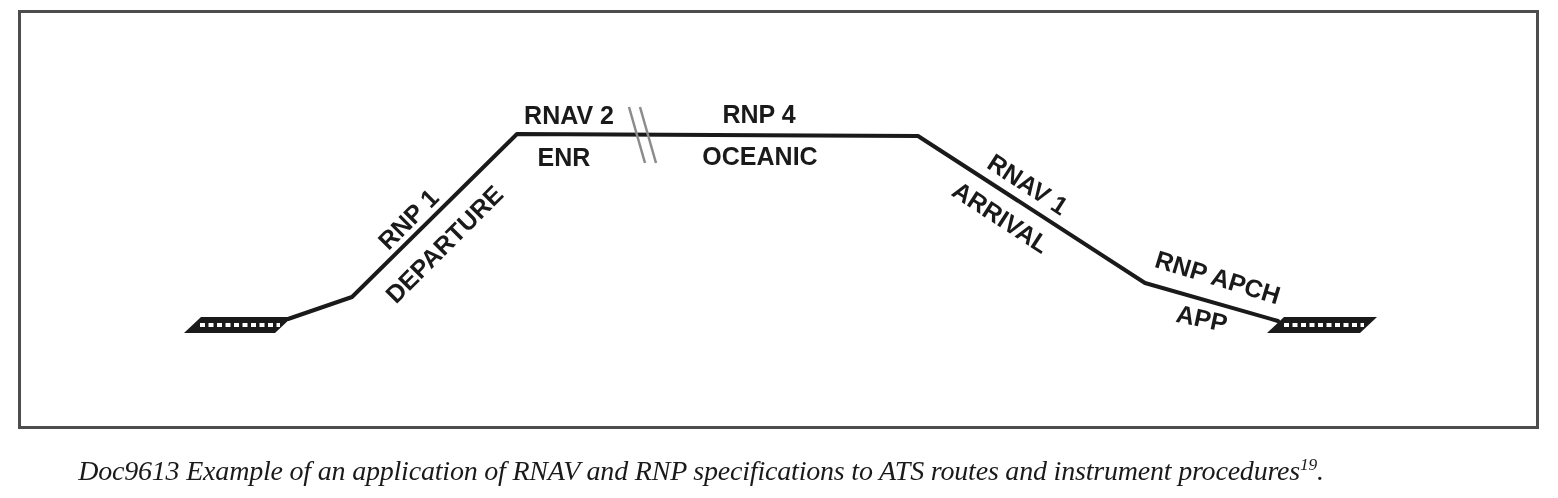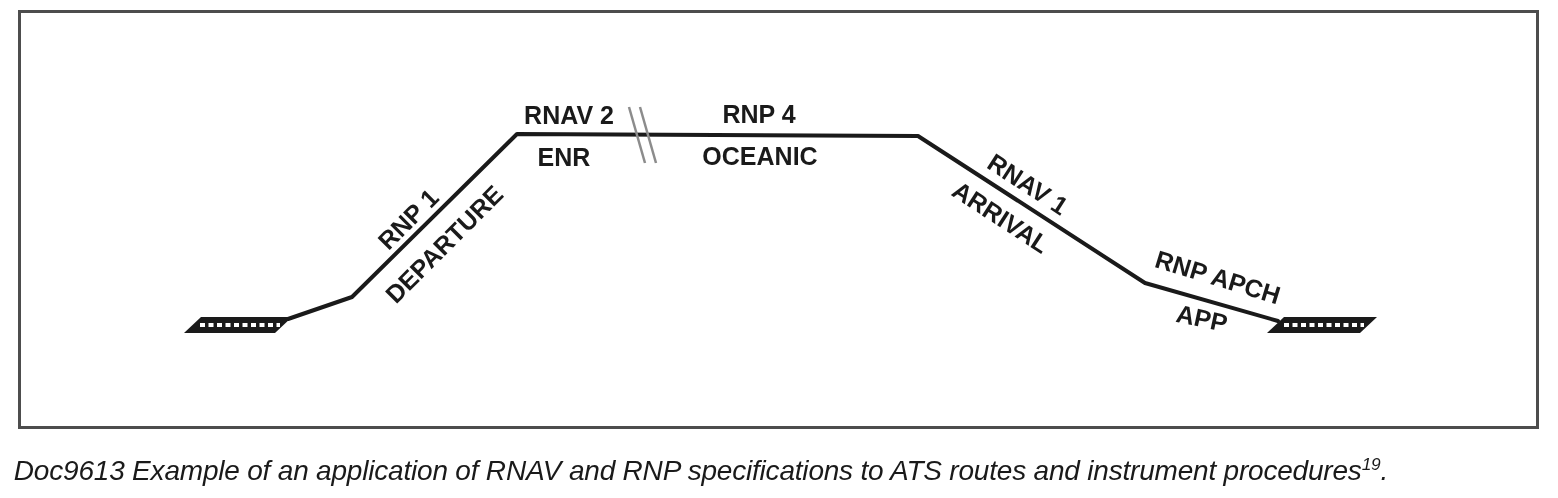--- a/index.html
+++ b/index.html
@@ -28,21 +28,21 @@
     font-size: 25px;
     fill: #1a1a1a;
     text-anchor: middle;
   }
   .caption {
     position: absolute;
     left: 0;
     top: 455px;
     width: 1402px;
     text-align: center;
-    font-family: Liberation Sans, sans-serif;
+    font-family: Liberation Serif, serif;
     font-style: italic;
     font-size: 28px;
     color: #1a1a1a;
     white-space: nowrap;
     letter-spacing: -0.2px;
   }
   .caption sup {
     font-size: 0.62em;
     vertical-align: super;
     line-height: 0;

